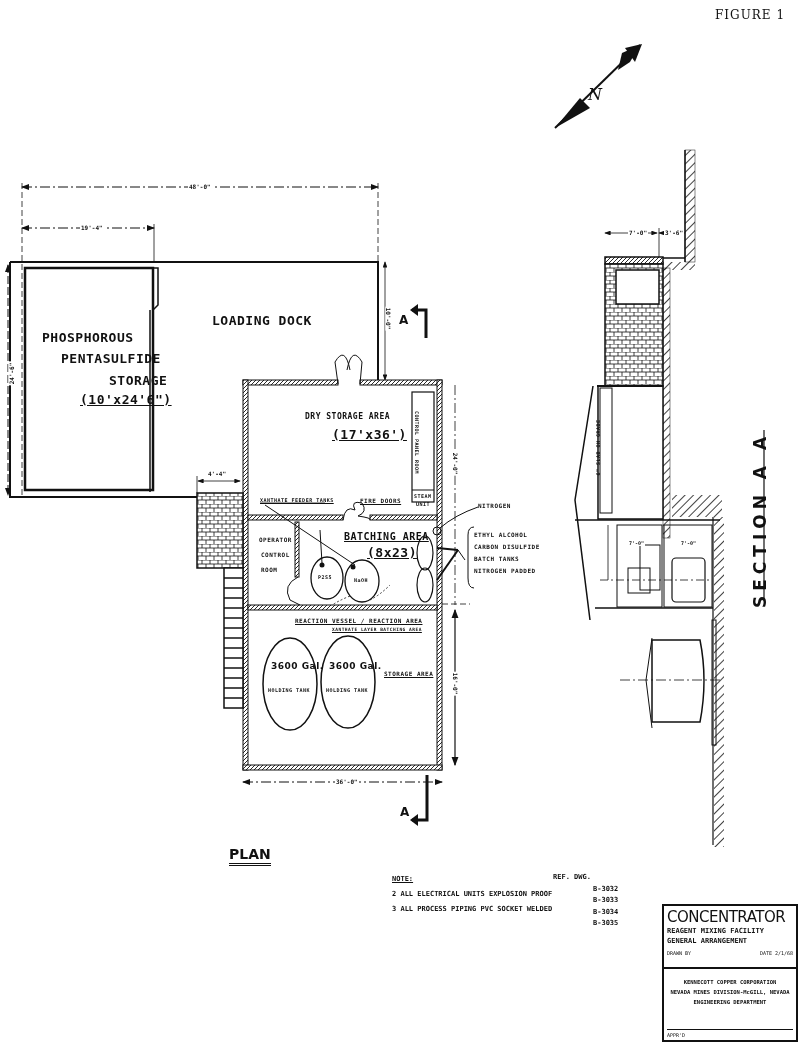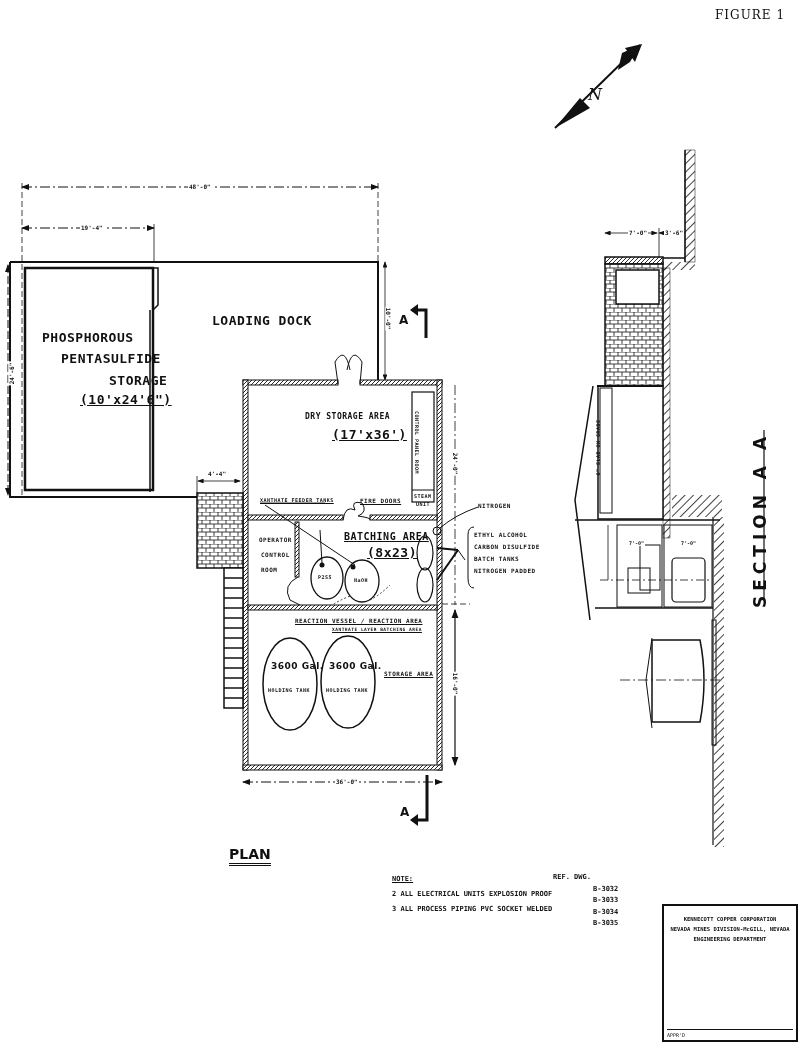--- a/index.html
+++ b/index.html
@@ -296,19 +296,28 @@
 
 <div class="refs">
   <div style="">REF. DWG.</div>
   <div class="r">B-3032</div>
   <div class="r">B-3033</div>
   <div class="r">B-3034</div>
   <div class="r">B-3035</div>
 </div>
 
 <div class="title-block">
+  <div class="tb-top">
+    <div class="tb-title">CONCENTRATOR</div>
+    <div class="tb-sub">REAGENT MIXING FACILITY</div>
+    <div class="tb-sub">GENERAL ARRANGEMENT</div>
+    <div class="tb-meta">
+      <span>DRAWN BY</span>
+      <span>DATE 2/1/68</span>
+    </div>
+  </div>
   <div class="tb-org">
     <div>KENNECOTT COPPER CORPORATION</div>
     <div>NEVADA MINES DIVISION-McGILL, NEVADA</div>
     <div>ENGINEERING DEPARTMENT</div>
   </div>
   <div class="tb-foot">APPR'D</div>
 </div>
 
 </body></html>

